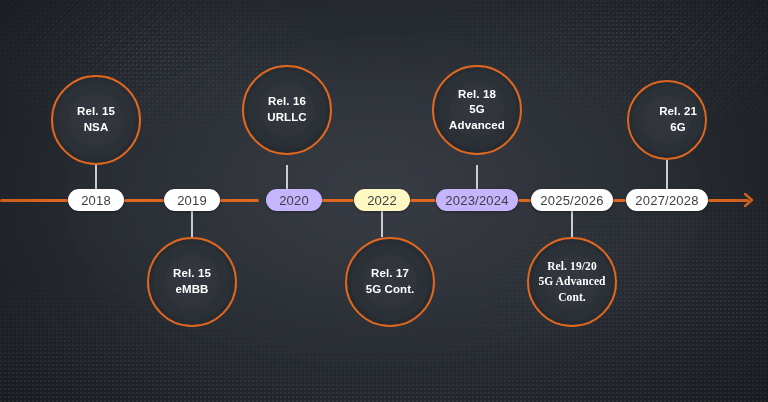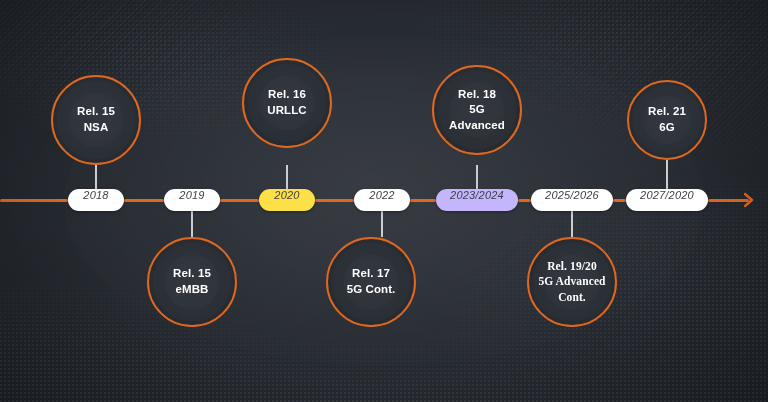--- a/index.html
+++ b/index.html
@@ -100,29 +100,28 @@
     position: absolute;
   }
 
   
   .pill {
     position: absolute;
     height: 22px;
     border-radius: 11px;
     background: #ffffff;
     color: #3b3f45;
-    font-size: 11px;
+    font-size: 13px;
     letter-spacing: 0.2px;
     display: flex;
-    align-items: flex-start;
+    align-items: center;
     justify-content: center;
     box-shadow: 0 1px 3px rgba(0,0,0,0.35);
     white-space: nowrap;
     z-index: 6;
-    font-style: italic;
   }
 
   
   .stem {
     position: absolute;
     width: 1.5px;
     background: #c9ccd1;
     z-index: 3;
   }
 
@@ -187,76 +186,76 @@
       <div class="stem" style="left: 666.25px; background: rgb(201, 204, 209); top: 160px; height: 29px;"></div>
     </div>
 
   <div id="pill-layer">
       <div class="pill" style="width: 56px; left: 68px; top: 189px; background: rgb(255, 255, 255); color: rgb(59, 63, 69);">
         <span>2018</span>
       </div>
       <div class="pill" style="width: 56px; left: 164px; top: 189px; background: rgb(255, 255, 255); color: rgb(59, 63, 69);">
         <span>2019</span>
       </div>
-      <div class="pill" style="width: 56px; left: 259px; top: 189px; background: #fde047; color: rgb(59, 63, 69);">
+      <div class="pill" style="width: 56px; left: 266px; top: 189px; background: #c4b5fd; color: rgb(59, 63, 69);">
         <span>2020</span>
       </div>
-      <div class="pill" style="width: 56px; left: 354px; top: 189px; background: #ffffff; color: rgb(59, 63, 69);">
+      <div class="pill" style="width: 56px; left: 354px; top: 189px; background: #fef9c3; color: rgb(59, 63, 69);">
         <span>2022</span>
       </div>
       <div class="pill" style="width: 82.1719px; left: 435.914px; top: 189px; background: #c4b5fd; color: rgb(59, 63, 69);">
         <span>2023/2024</span>
       </div>
       <div class="pill" style="width: 82.1719px; left: 530.914px; top: 189px; background: #ffffff; color: rgb(59, 63, 69);">
         <span>2025/2026</span>
       </div>
       <div class="pill" style="width: 82.1719px; left: 625.914px; top: 189px; background: rgb(255, 255, 255); color: rgb(59, 63, 69);">
-        <span>2027/2020</span>
+        <span>2027/2028</span>
       </div>
     </div>
 
   <div id="node-layer">
       <div class="node" style="width: 90px; height: 90px; left: 51px; top: 75px; border-color: rgb(224, 103, 31); color: rgb(255, 255, 255);">
         <div class="node-label">
           <div>Rel. 15</div>
           <div>NSA</div>
         </div>
       </div>
       <div class="node" style="width: 90px; height: 90px; left: 147px; top: 237px; border-color: rgb(224, 103, 31); color: rgb(255, 255, 255);">
         <div class="node-label">
           <div>Rel. 15</div>
           <div>eMBB</div>
         </div>
       </div>
-      <div class="node" style="width: 90px; height: 90px; left: 242px; top: 58px; border-color: rgb(224, 103, 31); color: rgb(255, 255, 255);">
+      <div class="node" style="width: 90px; height: 90px; left: 242px; top: 65px; border-color: rgb(224, 103, 31); color: rgb(255, 255, 255);">
         <div class="node-label">
           <div>Rel. 16</div>
           <div>URLLC</div>
         </div>
       </div>
-      <div class="node" style="width: 90px; height: 90px; left: 326px; top: 237px; border-color: rgb(224, 103, 31); color: rgb(255, 255, 255); align-items: center;">
+      <div class="node" style="width: 90px; height: 90px; left: 345px; top: 237px; border-color: rgb(224, 103, 31); color: rgb(255, 255, 255); align-items: center;">
         <div class="node-label">
           <div>Rel. 17</div>
           <div>5G Cont.</div>
         </div>
       </div>
       <div class="node" style="width: 90px; height: 90px; left: 432px; top: 65px; border-color: rgb(224, 103, 31); color: rgb(255, 255, 255);">
         <div class="node-label">
           <div>Rel. 18</div>
           <div>5G Advanced</div>
         </div>
       </div>
       <div class="node" style="width: 90px; height: 90px; left: 527px; top: 237px; border-color: rgb(224, 103, 31); color: rgb(255, 255, 255); font-family: Liberation Serif, serif;">
         <div class="node-label">
           <div>Rel. 19/20</div>
           <div>5G Advanced</div>
           <div>Cont.</div>
         </div>
       </div>
-      <div class="node" style="width: 80px; height: 80px; left: 627px; top: 80px; border-color: rgb(224, 103, 31); color: rgb(255, 255, 255);">
+      <div class="node" style="width: 80px; height: 80px; left: 627px; top: 80px; border-color: rgb(224, 103, 31); color: rgb(255, 255, 255); justify-content: flex-end;">
         <div class="node-label">
           <div>Rel. 21</div>
           <div>6G</div>
         </div>
       </div>
     </div>
 
   <div class="bg-vignette"></div>
 </div>
 

